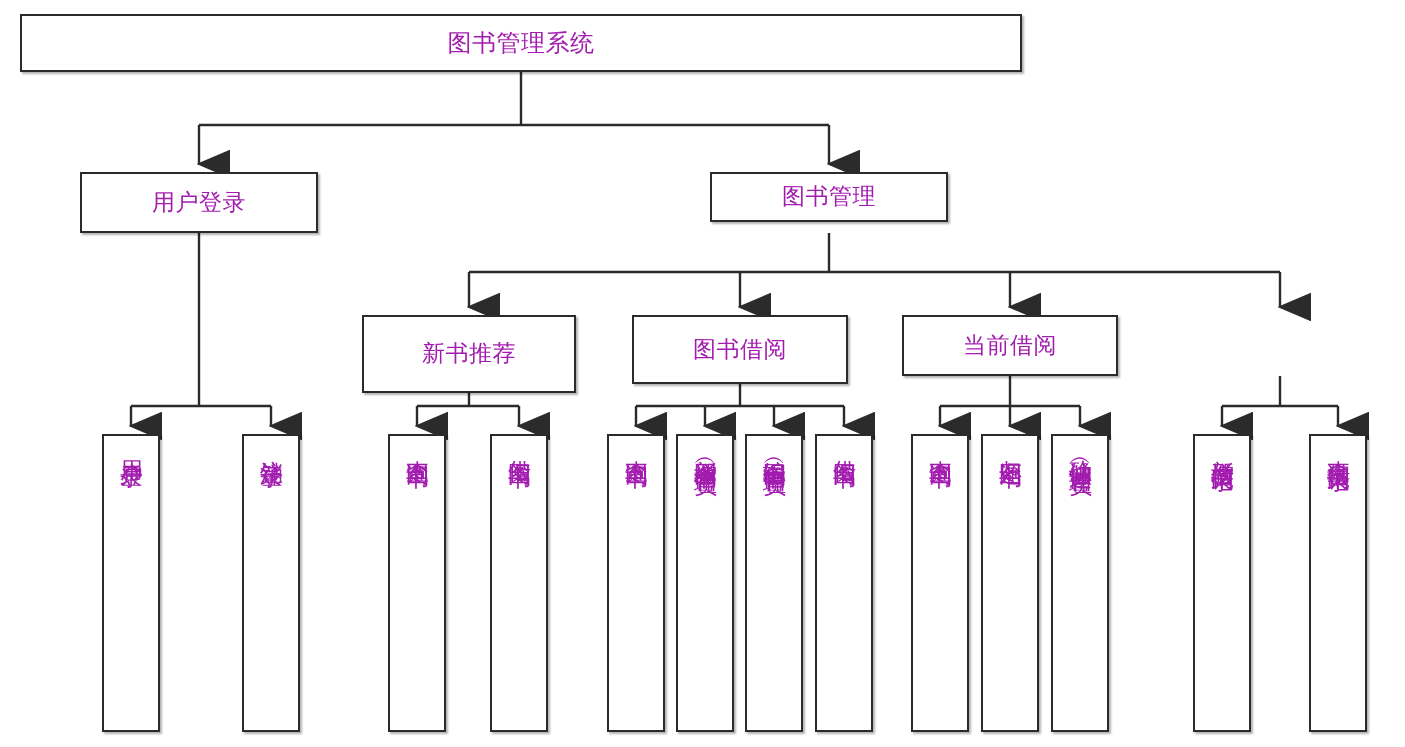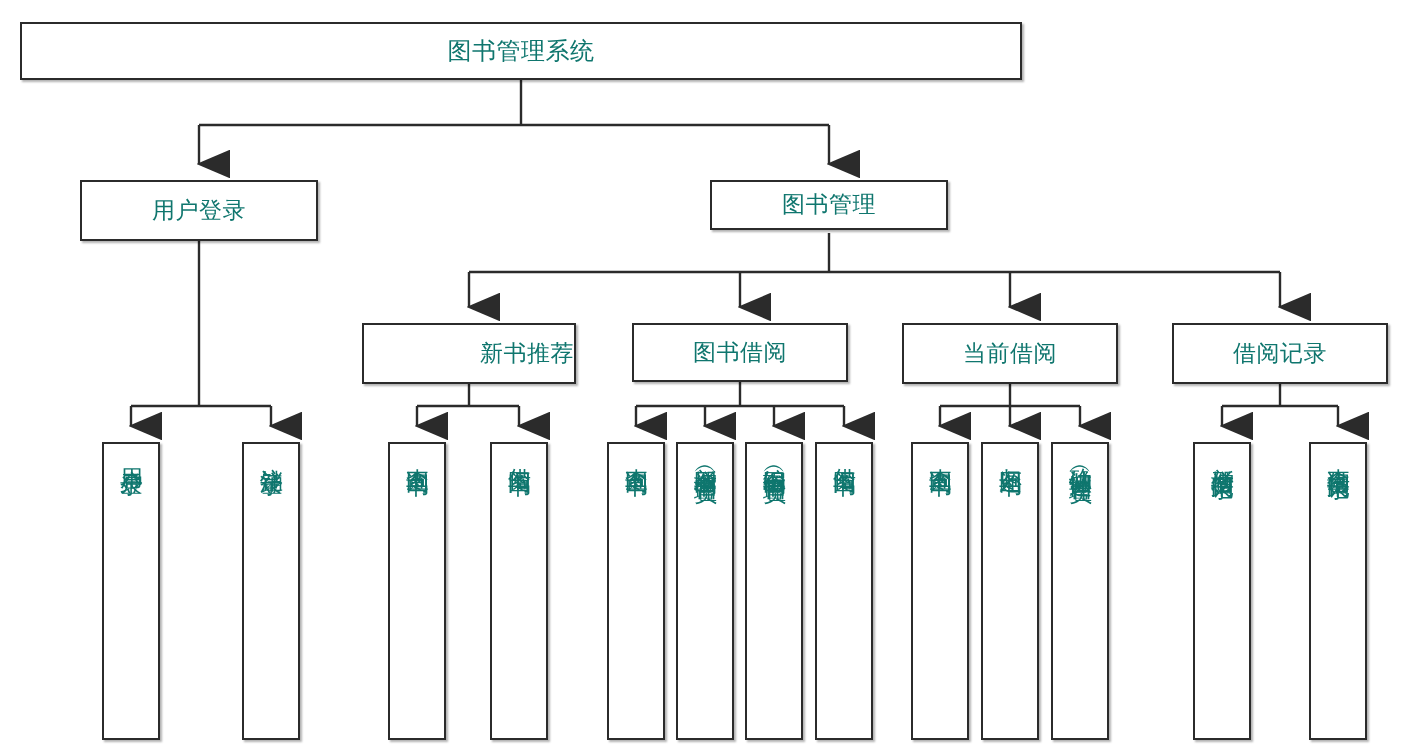--- a/index.html
+++ b/index.html
@@ -26,23 +26,22 @@
   }
   .node {
     position: absolute;
     box-sizing: border-box;
     background: #ffffff;
     border: 2px solid #2b2b2b;
     box-shadow: 2px 2px 2px rgba(0,0,0,0.30);
     display: flex;
     align-items: center;
     justify-content: center;
-    color: #0f766e;
+    color: #a21caf;
     z-index: 2;
-    margin-top: 8px;
   }
   .node .lbl {
     display: block;
     white-space: nowrap;
     line-height: 1.12;
   }
   .node.horiz .lbl {
     font-size: 23px;
     letter-spacing: 0.5px;
   }
@@ -133,31 +132,28 @@
     <span class="lbl">图书管理系统</span>
   </div>
 
   <div class="node horiz" style="left:80px; top:172px; width:238px; height:61px;">
     <span class="lbl">用户登录</span>
   </div>
   <div class="node horiz" style="left:710px; top:172px; width:238px; height:50px;">
     <span class="lbl">图书管理</span>
   </div>
 
-  <div class="node horiz" style="left:362px; top:315px; width:214px; height:61px;justify-content:flex-end;">
+  <div class="node horiz" style="left:362px; top:315px; width:214px; height:78px;">
     <span class="lbl">新书推荐</span>
   </div>
-  <div class="node horiz" style="left:632px; top:315px; width:216px; height:59px;">
+  <div class="node horiz" style="left:632px; top:315px; width:216px; height:69px;">
     <span class="lbl">图书借阅</span>
   </div>
   <div class="node horiz" style="left:902px; top:315px; width:216px; height:61px;">
     <span class="lbl">当前借阅</span>
-  </div>
-  <div class="node horiz" style="left:1172px; top:315px; width:216px; height:61px;">
-    <span class="lbl">借阅记录</span>
   </div>
 
   <div class="node vert" style="left:102px; top:434px; width:58px; height:298px;">
     <span class="lbl">用户登录</span>
   </div>
   <div class="node vert" style="left:242px; top:434px; width:58px; height:298px;">
     <span class="lbl">注销登录</span>
   </div>
 
   <div class="node vert" style="left:388px; top:434px; width:58px; height:298px;">

